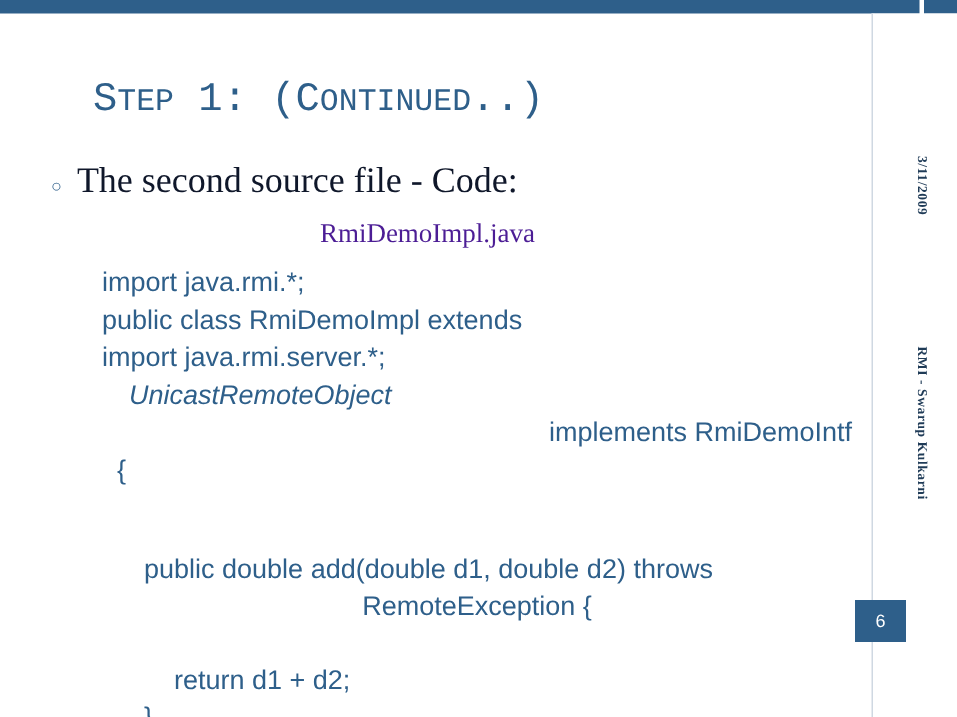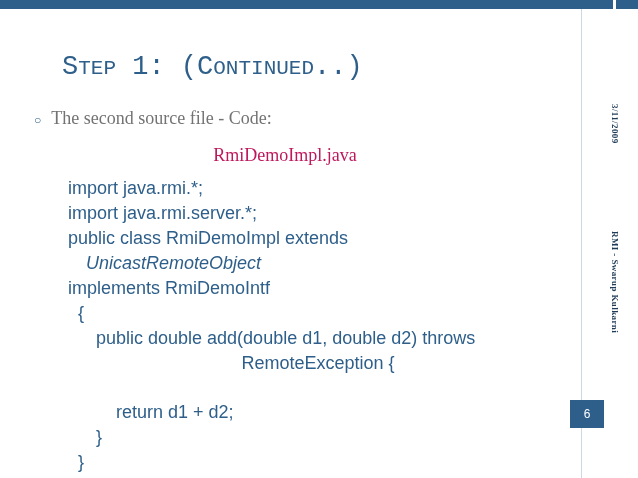--- a/index.html
+++ b/index.html
@@ -99,33 +99,33 @@
     align-items: baseline;
   }
   .bullet-mark {
     color: #2e5f8a;
     font-size: 12px;
     line-height: 1;
     margin-right: 10px;
     font-family: "Liberation Sans", sans-serif;
   }
   .bullet-text {
-    color: #737373;
-    font-size: 18px;
+    color: #0f172a;
+    font-size: 24px;
     font-family: "Liberation Serif", serif;
     text-align: right;
   }
   
   .filename {
     position: absolute;
     left: 0;
     top: 145px;
     width: 570px;
     text-align: center;
-    color: #be185d;
+    color: #4c1d95;
     font-size: 18px;
     font-family: "Liberation Serif", serif;
   }
   
   .code {
     position: absolute;
     left: 68px;
     top: 176px;
     width: 500px;
     color: #2e5f8a;
@@ -172,26 +172,26 @@
 
   <div class="bullet-row">
     <span class="bullet-mark">○</span>
     <span class="bullet-text">The second source file - Code:</span>
   </div>
 
   <div class="filename">RmiDemoImpl.java</div>
 
   <div class="code">
       <div class="line" style="padding-left: 0px;">import java.rmi.*;</div>
+      <div class="line" style="padding-left: 0px;">public class RmiDemoImpl extends</div>
       <div class="line" style="padding-left: 0px;">import java.rmi.server.*;</div>
-      <div class="line" style="padding-left: 0px;">public class RmiDemoImpl extends</div>
       <div class="line" style="padding-left: 18px; font-style: italic;">UnicastRemoteObject</div>
-      <div class="line" style="text-align: left; padding-right: 0px;">implements RmiDemoIntf</div>
+      <div class="line" style="text-align: right; padding-right: 0px;">implements RmiDemoIntf</div>
       <div class="line" style="padding-left: 10px;">{</div>
-      <div class="line" style="padding-left: 28px;">public double add(double d1, double d2) throws</div>
+      <div class="line" style="padding-left: 28px; margin-top: 41px;">public double add(double d1, double d2) throws</div>
       <div class="line" style="text-align: center; padding-right: 0px;">RemoteException {</div>
       <div class="line" style="padding-left: 48px; margin-top: 24px;">return d1 + d2;</div>
       <div class="line" style="padding-left: 28px;">}</div>
       <div class="line" style="padding-left: 10px;">}</div>
     </div>
 
   <div class="page-badge">6</div>
 
 </div>
 

